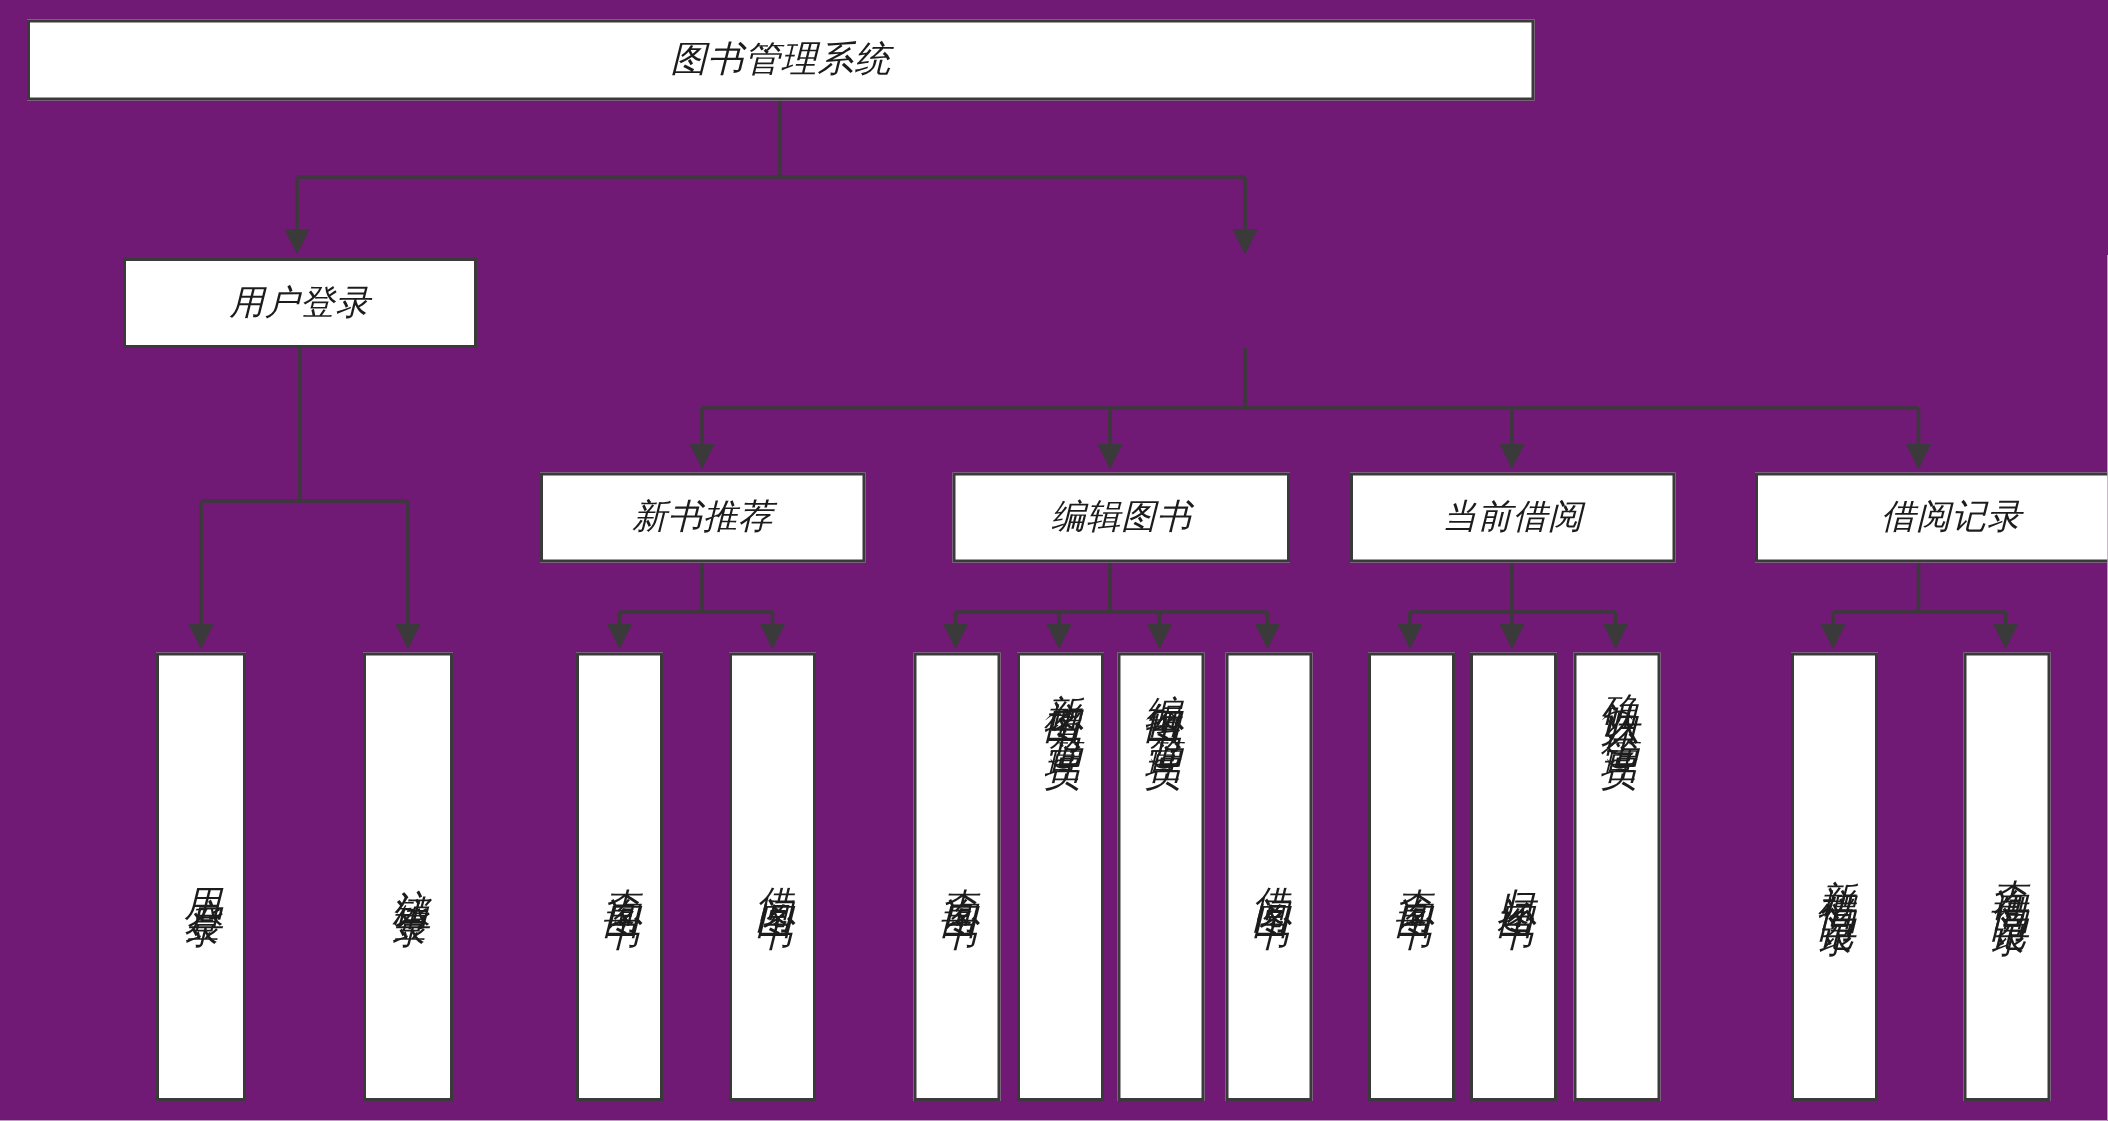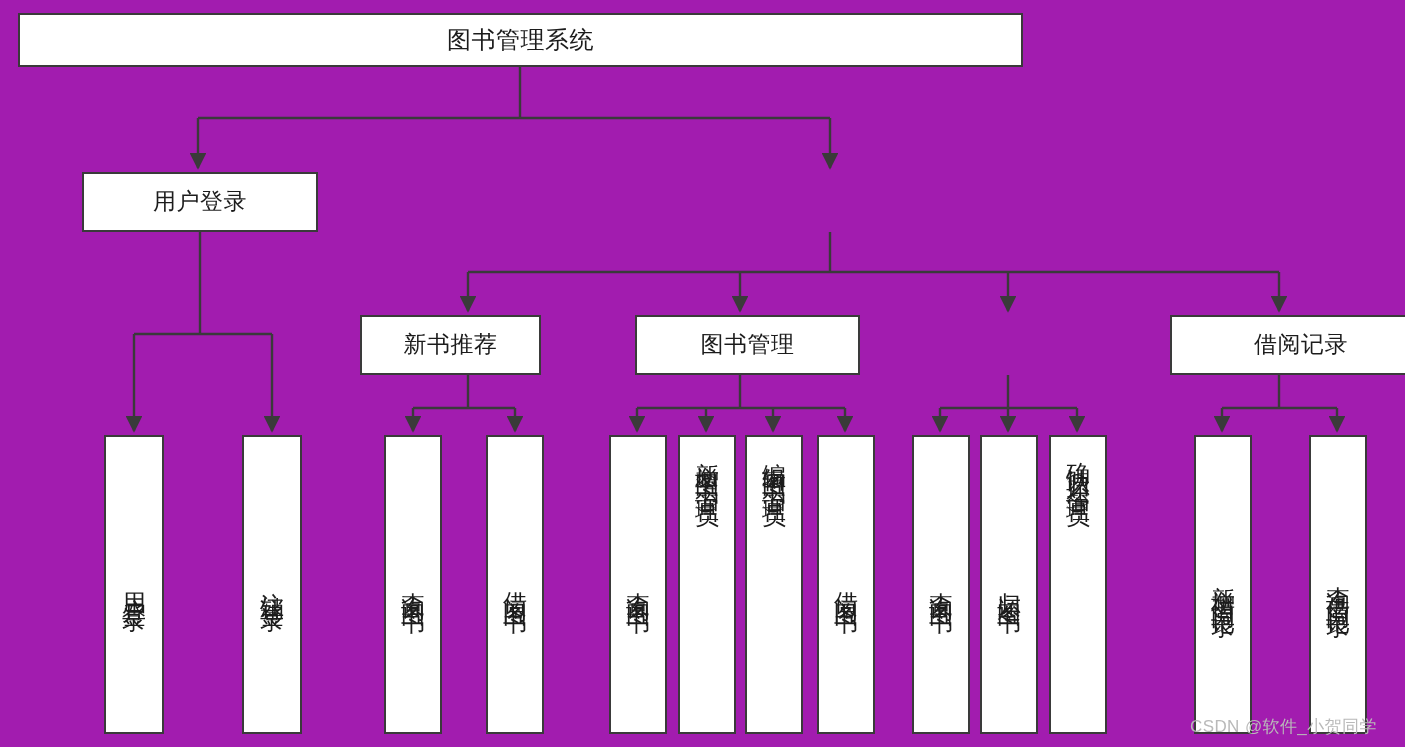--- a/index.html
+++ b/index.html
@@ -9,22 +9,23 @@
     background: #ffffff;
   }
   body {
     font-family: "Liberation Sans", "DejaVu Sans", sans-serif;
     color: #1a1a1a;
   }
   #diagram-canvas {
     position: relative;
     width: 1405px;
     height: 747px;
-    background: #a21caf;
+    background: #701a75;
     overflow: hidden;
+    font-style: italic;
   }
   #edge-layer {
     position: absolute;
     left: 0;
     top: 0;
     width: 1405px;
     height: 747px;
     pointer-events: none;
   }
   .node {
@@ -134,28 +135,31 @@
 
   <div class="node horiz root" style="left:18px; top:13px; width:1005px; height:54px;">
     <span class="node-label">图书管理系统</span>
   </div>
 
   <div class="node horiz" style="left:82px; top:172px; width:236px; height:60px;">
     <span class="node-label">用户登录</span>
   </div>
 
 
-  <div class="node horiz" style="left:360px; top:315px; width:181px; height:60px;">
+  <div class="node horiz" style="left:360px; top:315px; width:217px; height:60px;">
     <span class="node-label">新书推荐</span>
   </div>
 
   <div class="node horiz" style="left:635px; top:315px; width:225px; height:60px;">
-    <span class="node-label">图书管理</span>
-  </div>
-
+    <span class="node-label">编辑图书</span>
+  </div>
+
+  <div class="node horiz" style="left:900px; top:315px; width:217px; height:60px;">
+    <span class="node-label">当前借阅</span>
+  </div>
 
   <div class="node horiz" style="left:1170px; top:315px; width:262px; height:60px;">
     <span class="node-label">借阅记录</span>
   </div>
 
   <div class="node vert centered" style="left:104px; top:435px; width:60px; height:299px;">
     <span class="node-label">用户登录</span>
   </div>
 
   <div class="node vert centered" style="left:242px; top:435px; width:60px; height:299px;">
@@ -199,15 +203,14 @@
   </div>
 
   <div class="node vert centered" style="left:1194px; top:435px; width:58px; height:299px;">
     <span class="node-label">新增借阅记录</span>
   </div>
 
   <div class="node vert centered" style="left:1309px; top:435px; width:58px; height:299px;">
     <span class="node-label">查询借阅记录</span>
   </div>
 
-  <div class="watermark" style="left:1190px; top:715px;">CSDN @软件_小贺同学</div>
 
 </div>
 
 </body></html>

